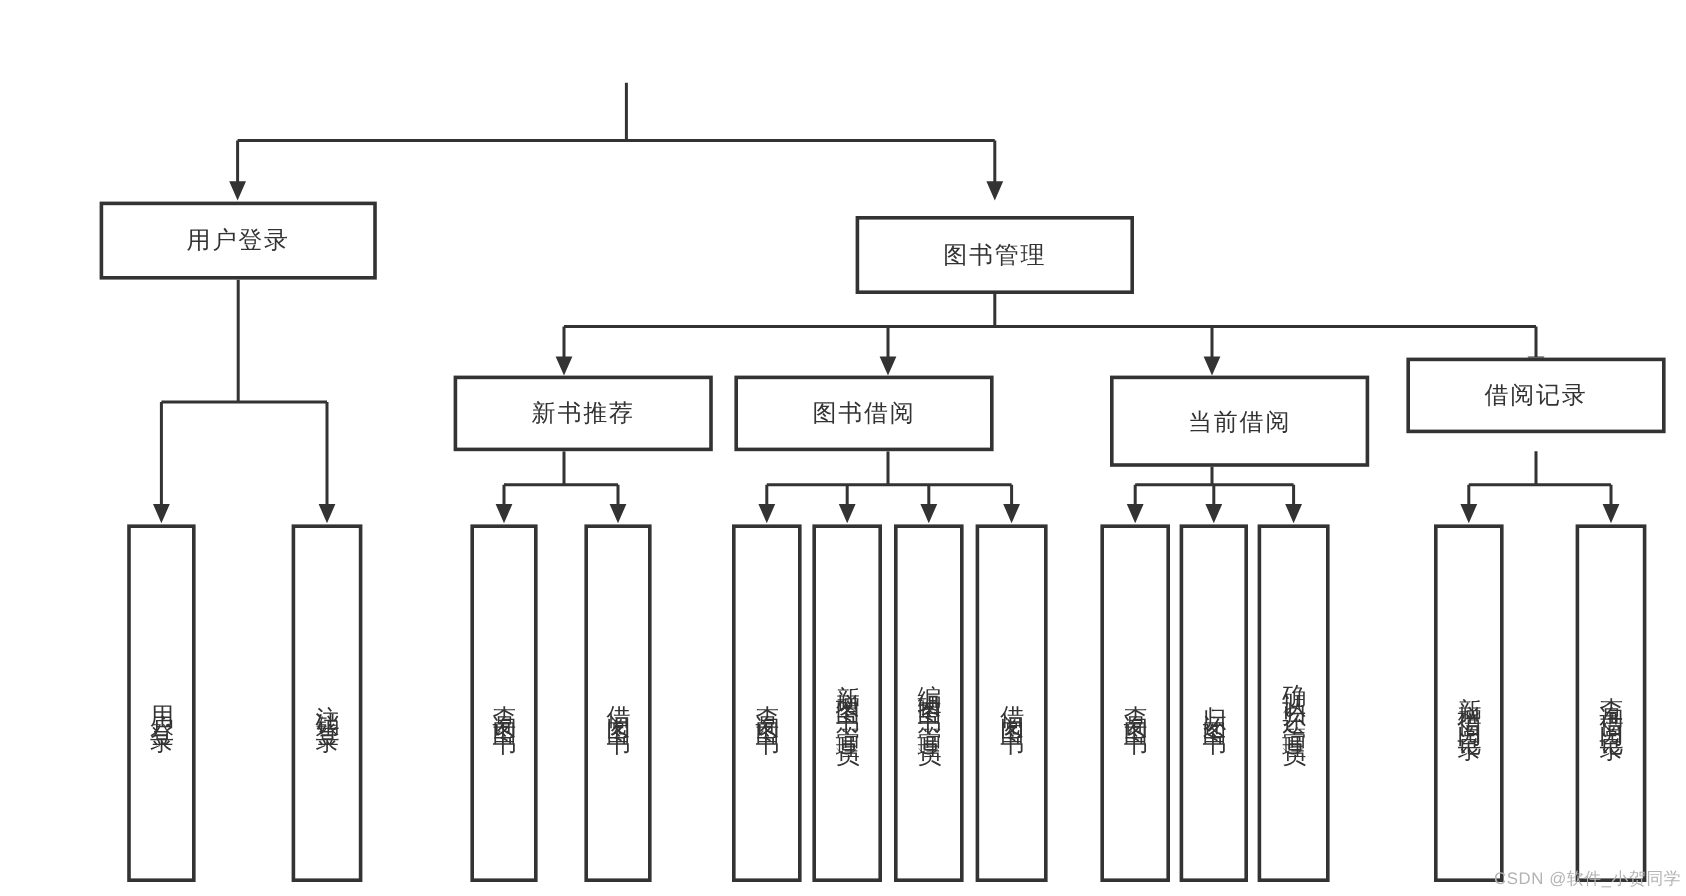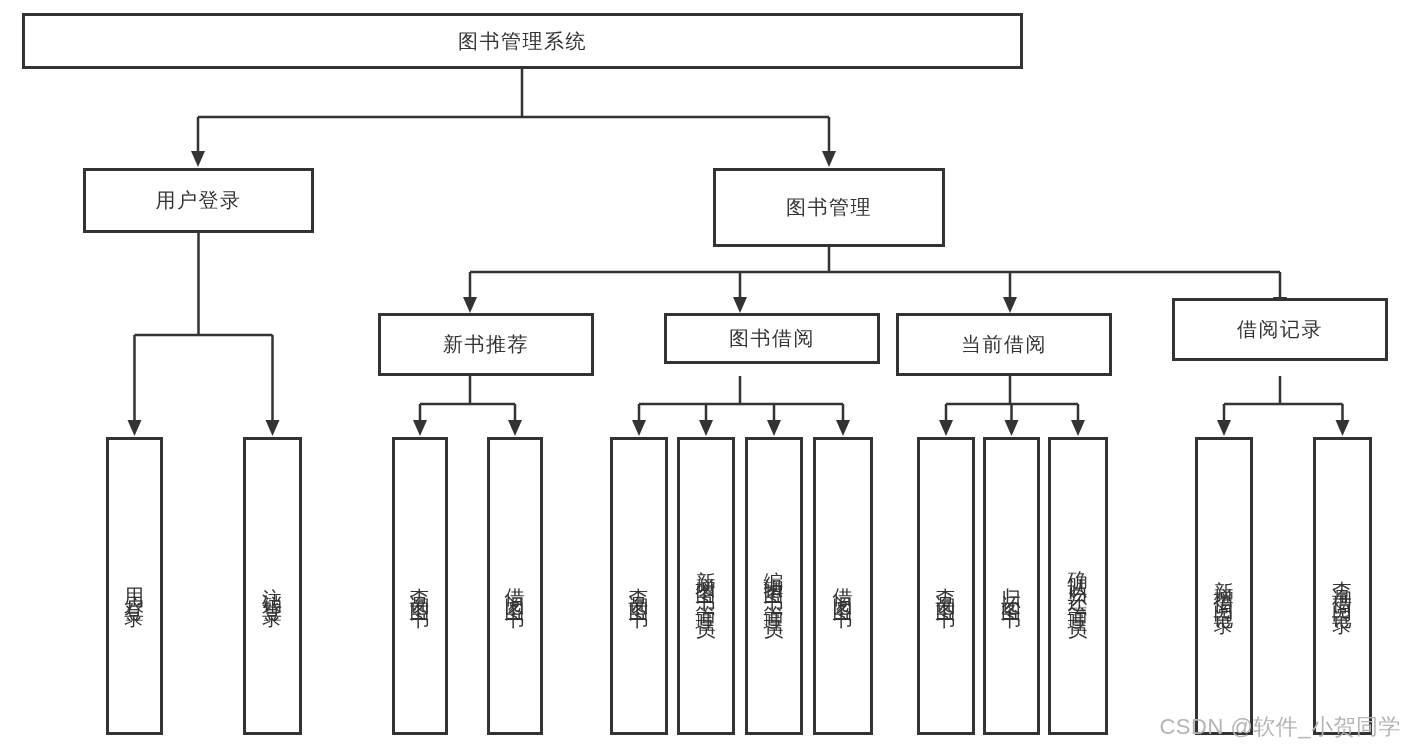--- a/index.html
+++ b/index.html
@@ -11,21 +11,21 @@
   .node{
     position:absolute;box-sizing:border-box;border:3px solid #333333;background:#ffffff;
     display:flex;align-items:center;justify-content:center;
   }
   .hlabel{font-size:20px;letter-spacing:1.5px;white-space:nowrap;}
   .vtext{
     writing-mode:vertical-rl;text-orientation:mixed;
     font-size:20px;letter-spacing:7px;line-height:1;white-space:nowrap;
   }
   .watermark{
-    position:absolute;right:4px;bottom:5px;font-size:22px;color:#b4b4b4;
+    position:absolute;right:4px;bottom:5px;font-size:14px;color:#b4b4b4;
     letter-spacing:0.5px;white-space:nowrap;
   }
 </style>
 </head>
 <body>
 
 <div class="canvas">
 
   <svg width="1405" height="747" viewBox="0 0 1405 747" aria-hidden="true">
     <g stroke="#333333" stroke-width="2.5" fill="none">
@@ -60,38 +60,35 @@
       M699 420 L713 420 L706 436 Z
       M767 420 L781 420 L774 436 Z
       M836 420 L850 420 L843 436 Z
       M939 420 L953 420 L946 436 Z
       M1004.5 420 L1018.5 420 L1011.5 436 Z
       M1071 420 L1085 420 L1078 436 Z
       M1217 420 L1231 420 L1224 436 Z
       M1335.5 420 L1349.5 420 L1342.5 436 Z"></path>
   </svg>
 
-  <div class="node" style="left:22px;top:13px;width:1001px;height:56px">
-    <span class="hlabel">图书管理系统</span>
-  </div>
 
   <div class="node" style="left:83px;top:168px;width:231px;height:65px">
     <span class="hlabel">用户登录</span>
   </div>
-  <div class="node" style="left:713px;top:168px;width:232px;height:79px">
+  <div class="node" style="left:713px;top:180px;width:232px;height:65px">
     <span class="hlabel">图书管理</span>
   </div>
 
   <div class="node" style="left:378px;top:313px;width:216px;height:63px">
     <span class="hlabel">新书推荐</span>
   </div>
-  <div class="node" style="left:664px;top:313px;width:216px;height:51px">
+  <div class="node" style="left:612px;top:313px;width:216px;height:63px">
     <span class="hlabel">图书借阅</span>
   </div>
-  <div class="node" style="left:896px;top:313px;width:216px;height:63px">
+  <div class="node" style="left:925px;top:313px;width:216px;height:76px">
     <span class="hlabel">当前借阅</span>
   </div>
   <div class="node" style="left:1172px;top:298px;width:216px;height:63px">
     <span class="hlabel">借阅记录</span>
   </div>
 
   <div class="node" style="left:106px;top:437px;width:57px;height:298px">
     <span class="vtext">用户登录</span>
   </div>
   <div class="node" style="left:243px;top:437px;width:59px;height:298px">

